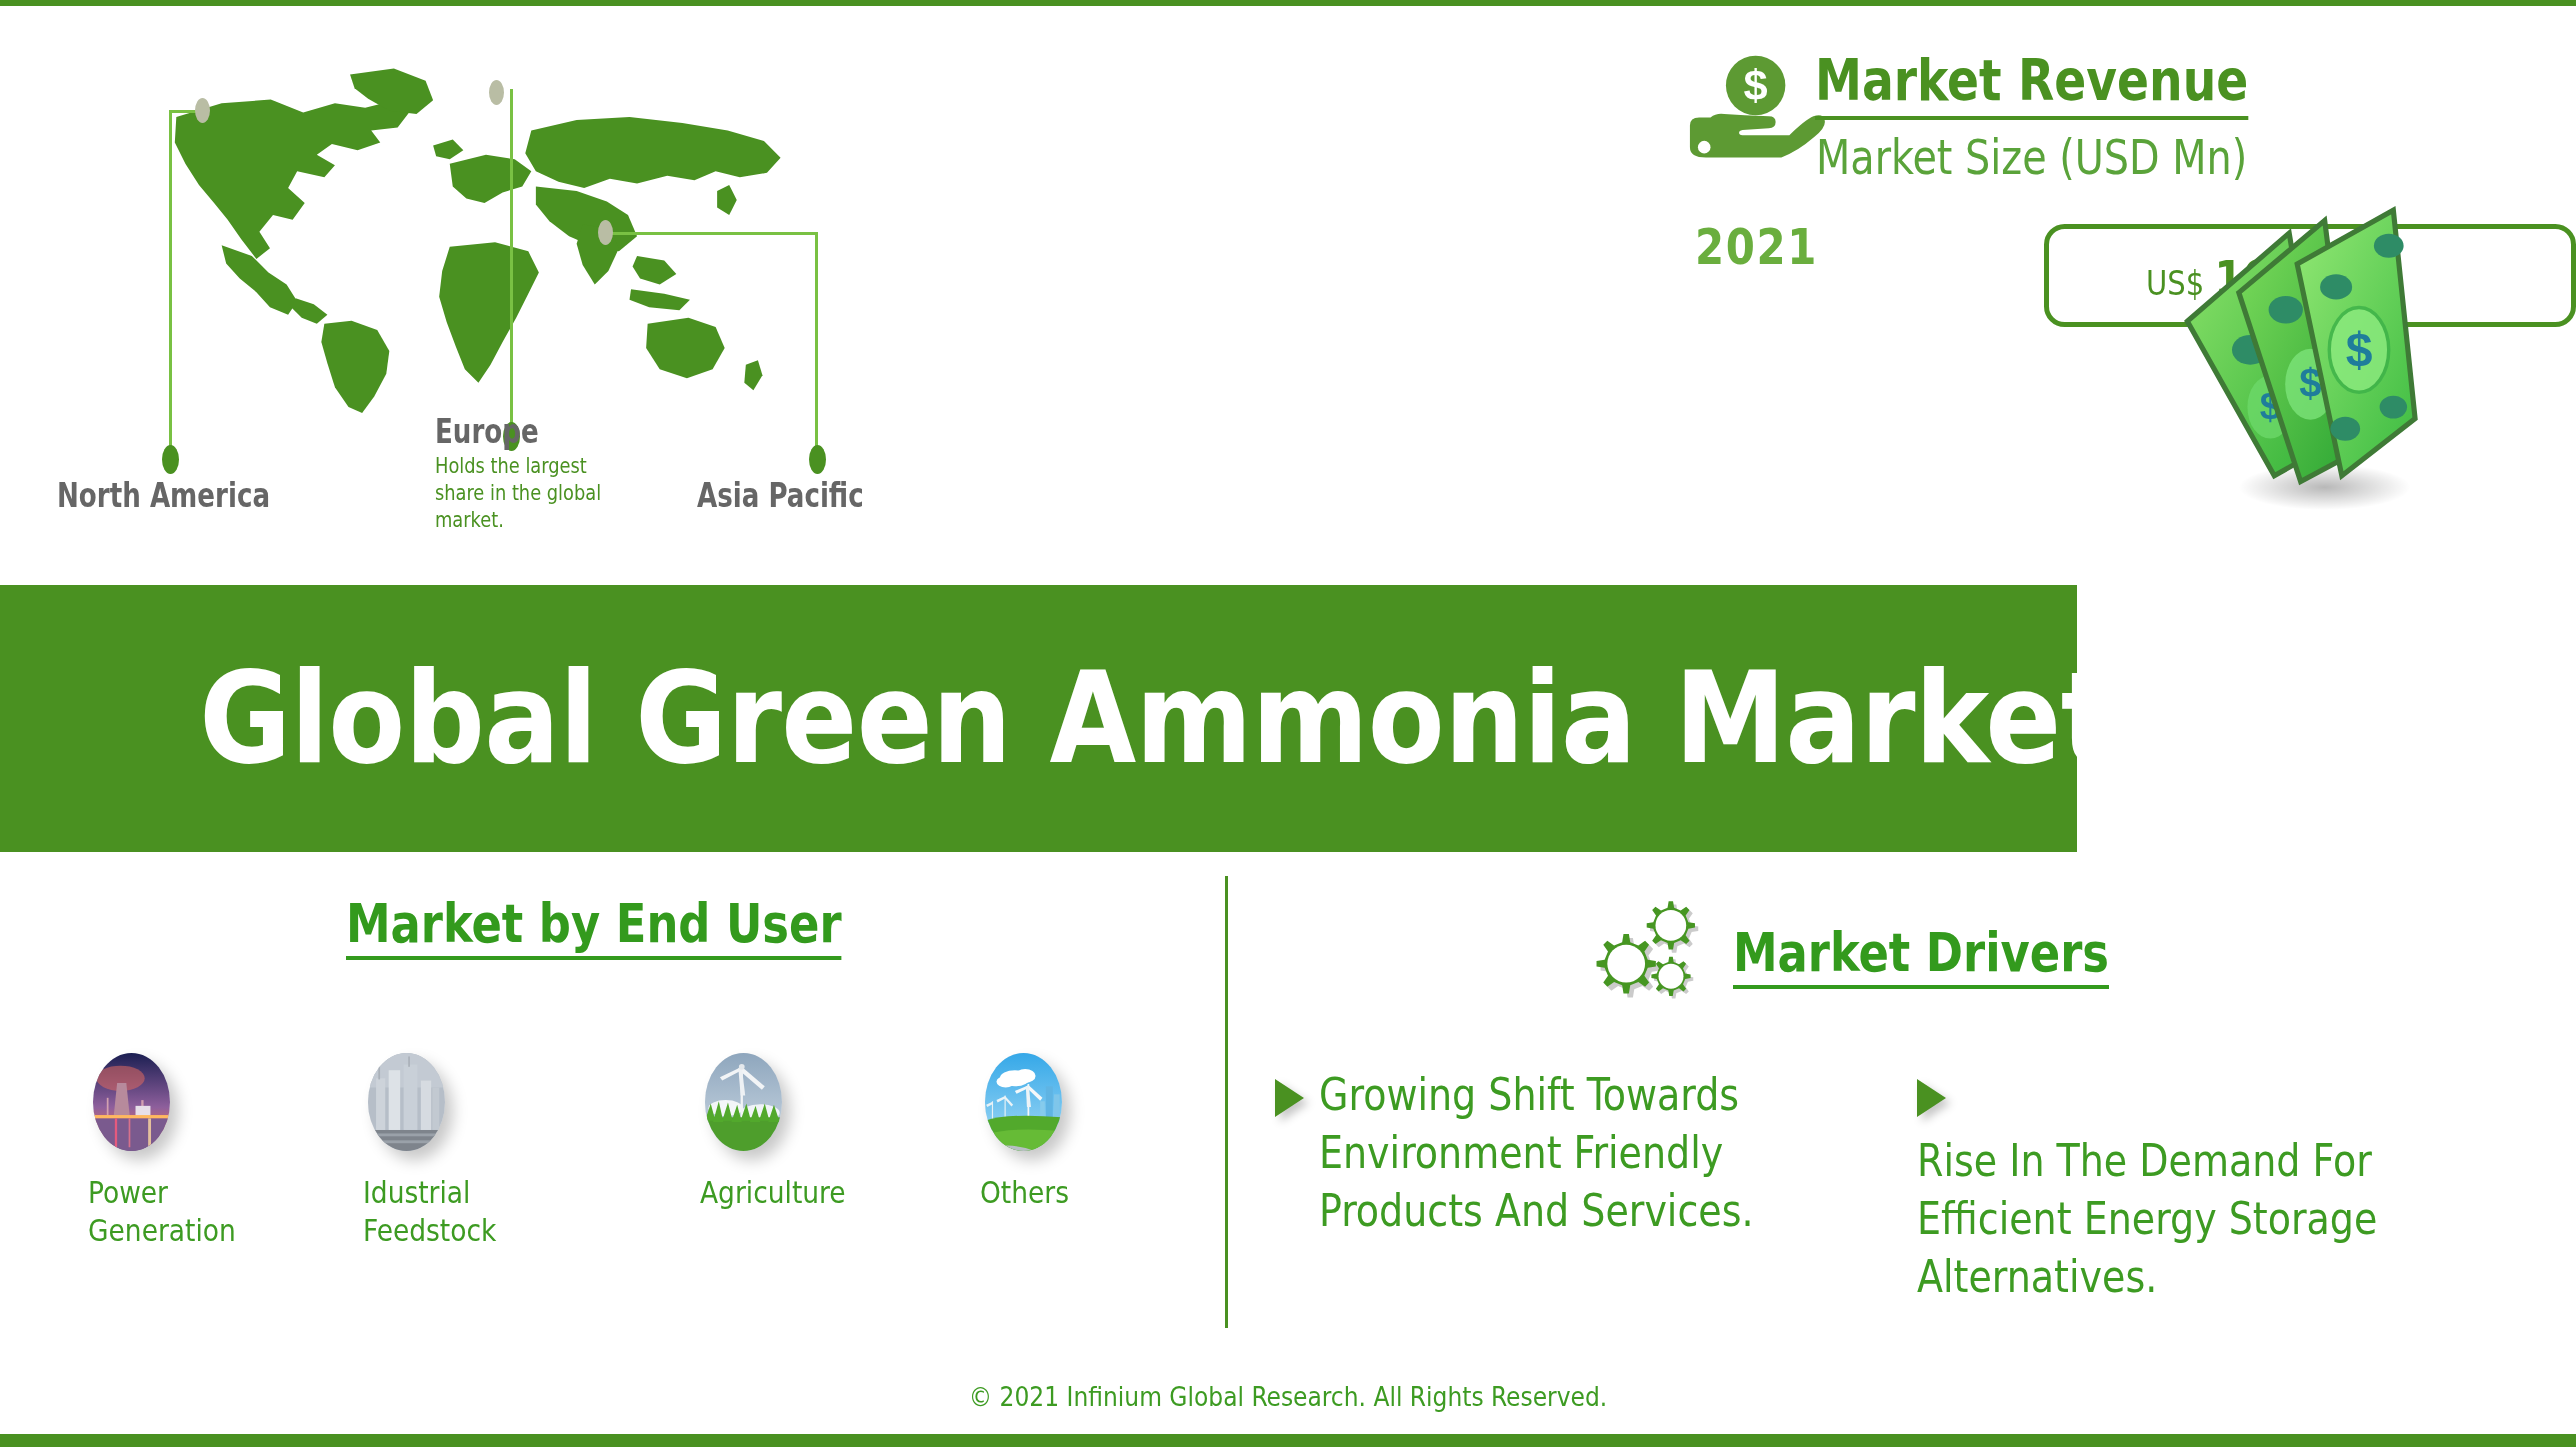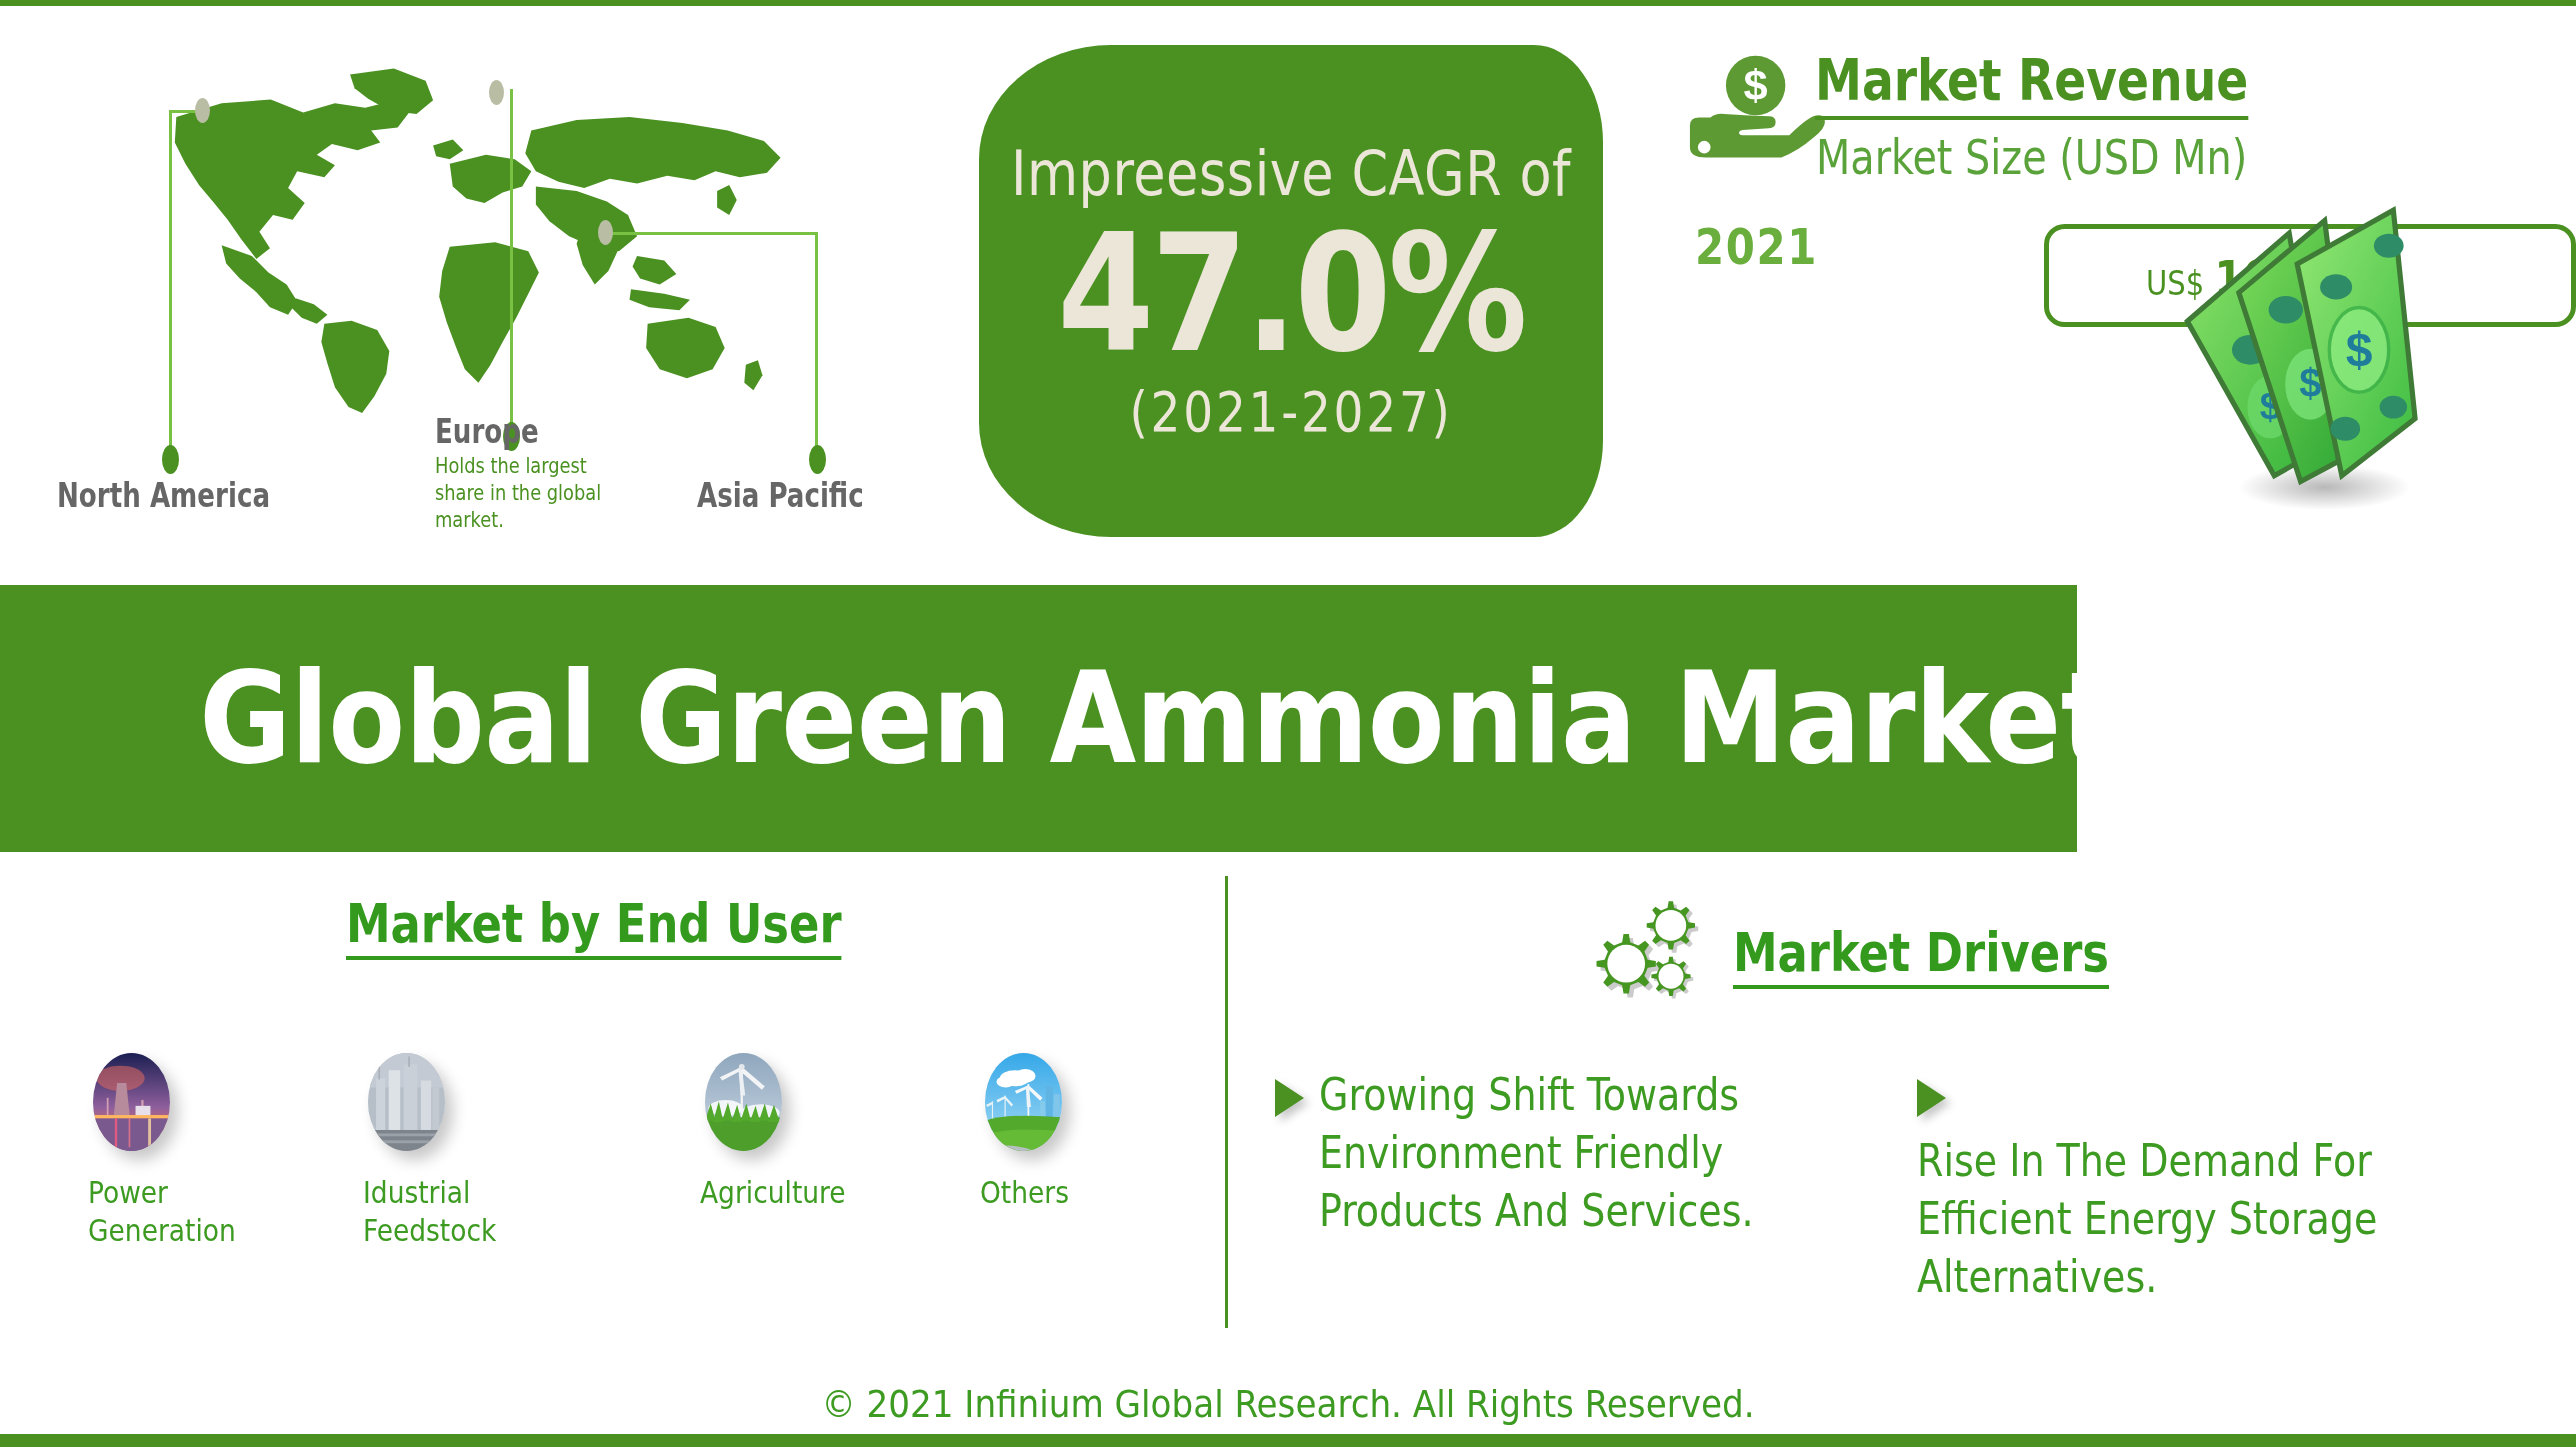--- a/index.html
+++ b/index.html
@@ -172,21 +172,21 @@
     font-family: "DejaVu Sans Condensed", "Liberation Sans Narrow", "Liberation Sans", sans-serif;
     font-size: 44px; color: #3d9b22; line-height: 1.32;
     transform: scaleX(0.96); transform-origin: left top;
   }
 
   
   .footer {
     position: absolute; left: 0; top: 1382px; width: 2576px;
     text-align: center;
     font-family: "DejaVu Sans Condensed", "Liberation Sans Narrow", "Liberation Sans", sans-serif;
-    font-size: 38px; color: #3d9b22;
+    font-size: 26px; color: #3d9b22;
   }
 </style>
 </head>
 <body>
 
 <div class="rule-top"></div>
 
 <div class="top-row">
 
   <div class="map-panel">
@@ -249,25 +249,20 @@
     <div class="dot-ellipse" style="left:775px; top:410px;"></div>
 
     <div class="region-label" style="left:23px; top:441px;">North America</div>
 
     <div class="region-label" style="left:401px; top:377px;">Europe</div>
     <div class="region-note" style="left:401px; top:418px; width:212px;">Holds the largest share in the global market.</div>
 
     <div class="region-label" style="left:663px; top:441px;">Asia Pacific</div>
   </div>
 
-  <div class="cagr-badge">
-    <div class="cagr-lead">Impreessive CAGR of</div>
-    <div class="cagr-value">47.0%</div>
-    <div class="cagr-years">(2021-2027)</div>
-  </div>
 
   <div class="rev-panel">
 
     <svg class="hand-icon" viewBox="0 0 250 210">
       <circle cx="127" cy="62" r="52" fill="#5d9a33"></circle>
       <text x="127" y="88" text-anchor="middle" font-family="Liberation Sans, sans-serif" font-size="76" font-weight="700" fill="#ffffff">$</text>
       <path d="M12 132 Q12 118 28 118 L48 118 Q58 110 72 112 L108 114 L150 116
                Q162 116 162 126 Q162 136 150 137 L104 140 Q98 141 98 145 Q98 149 104 149
                L186 149 Q214 122 228 116 Q246 110 248 124 Q250 136 230 152
                Q200 178 172 188 L40 188 Q12 188 12 170 Z" fill="#5d9a33"></path>

